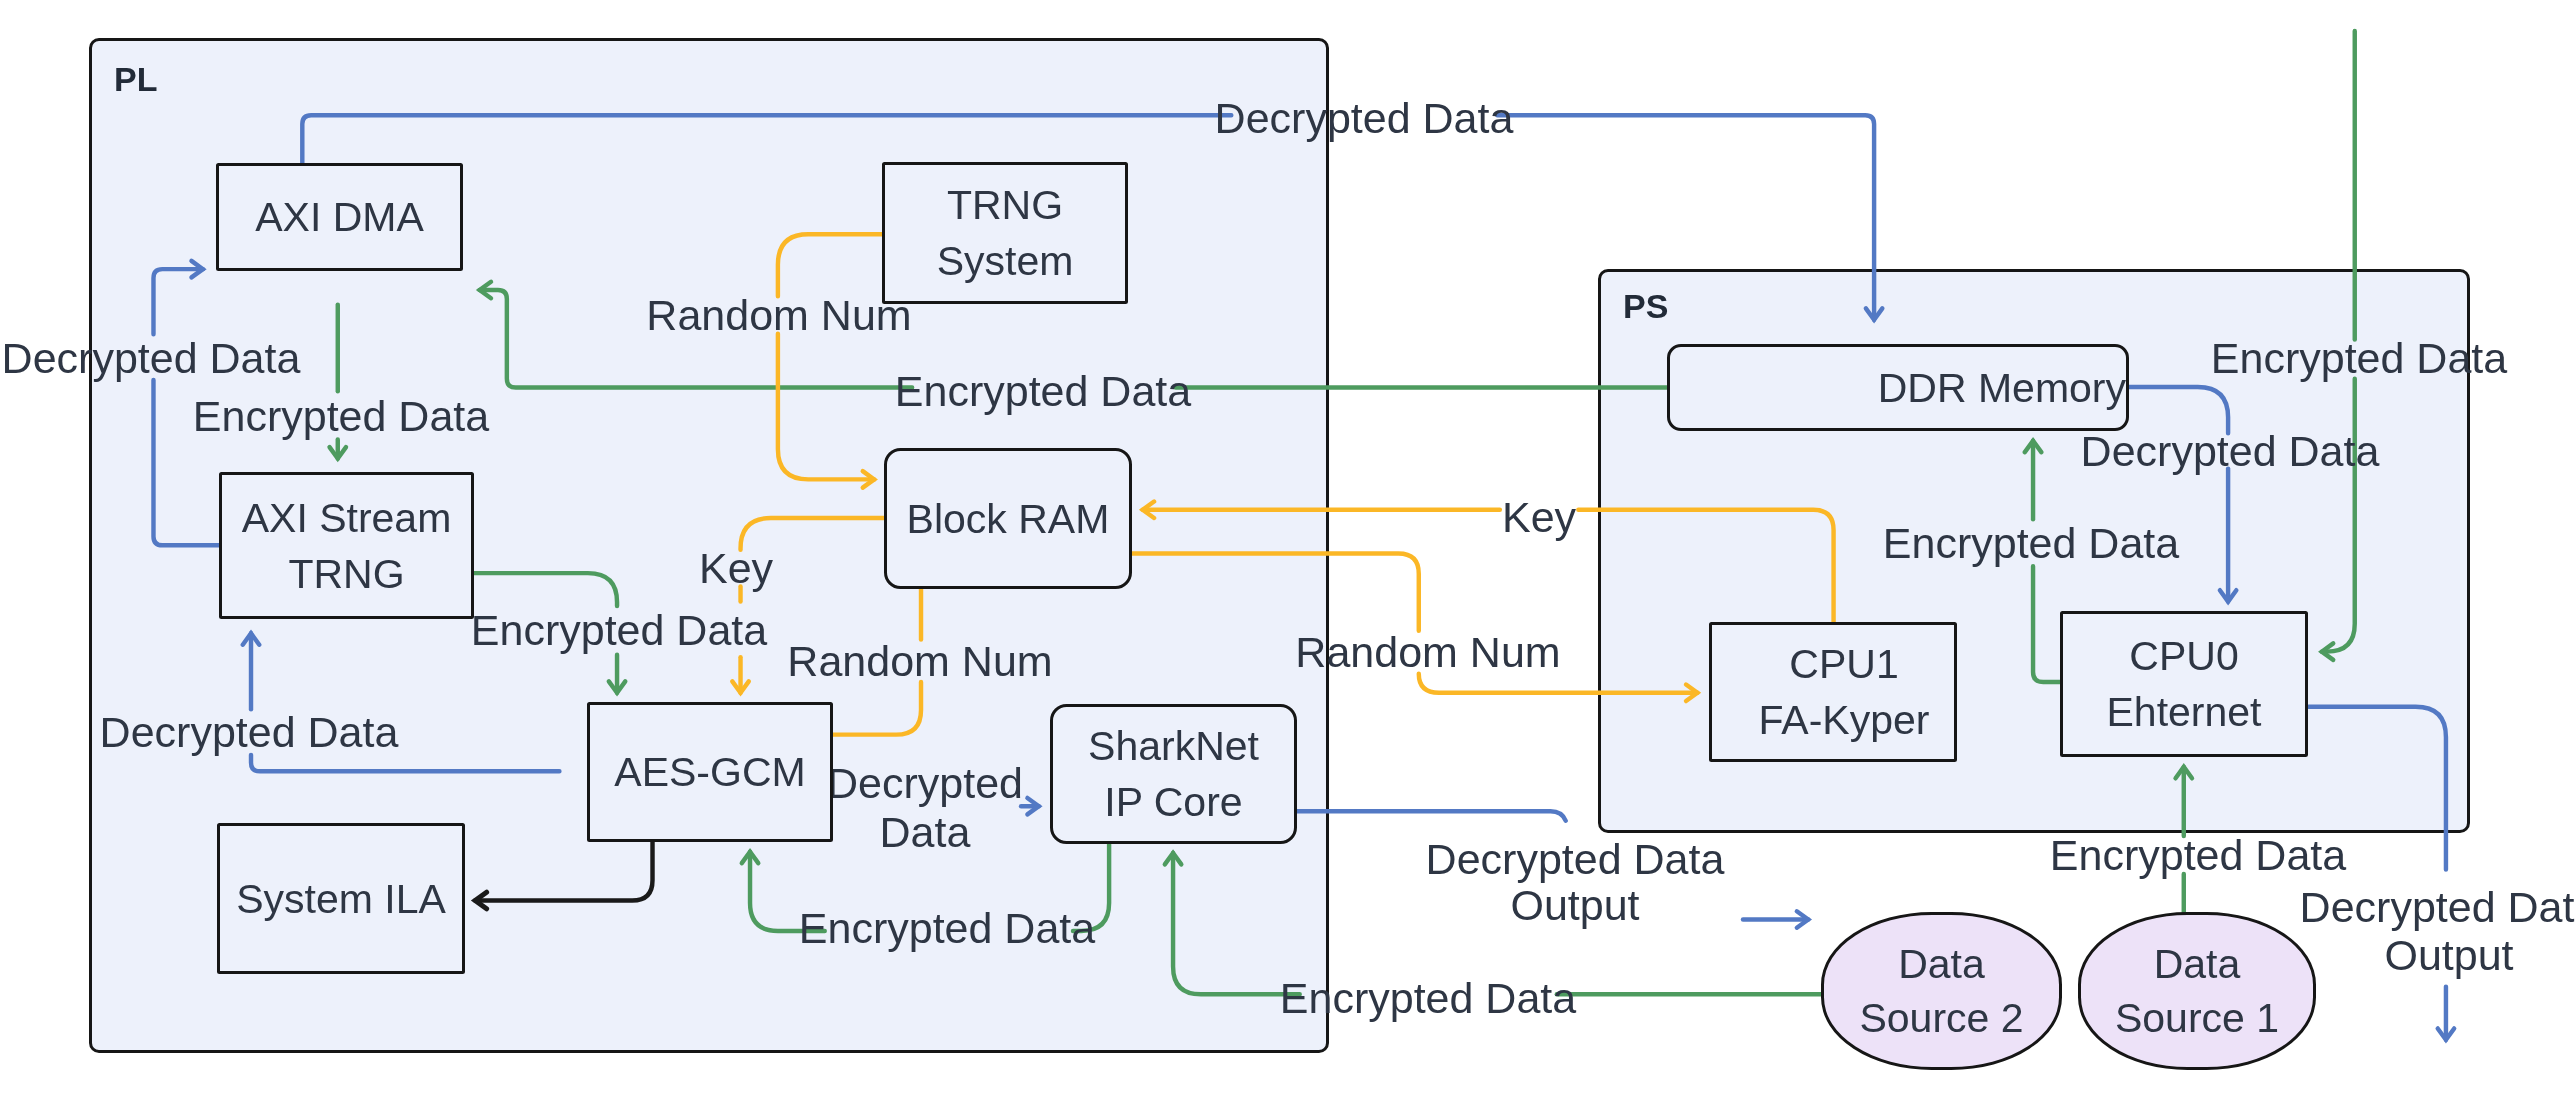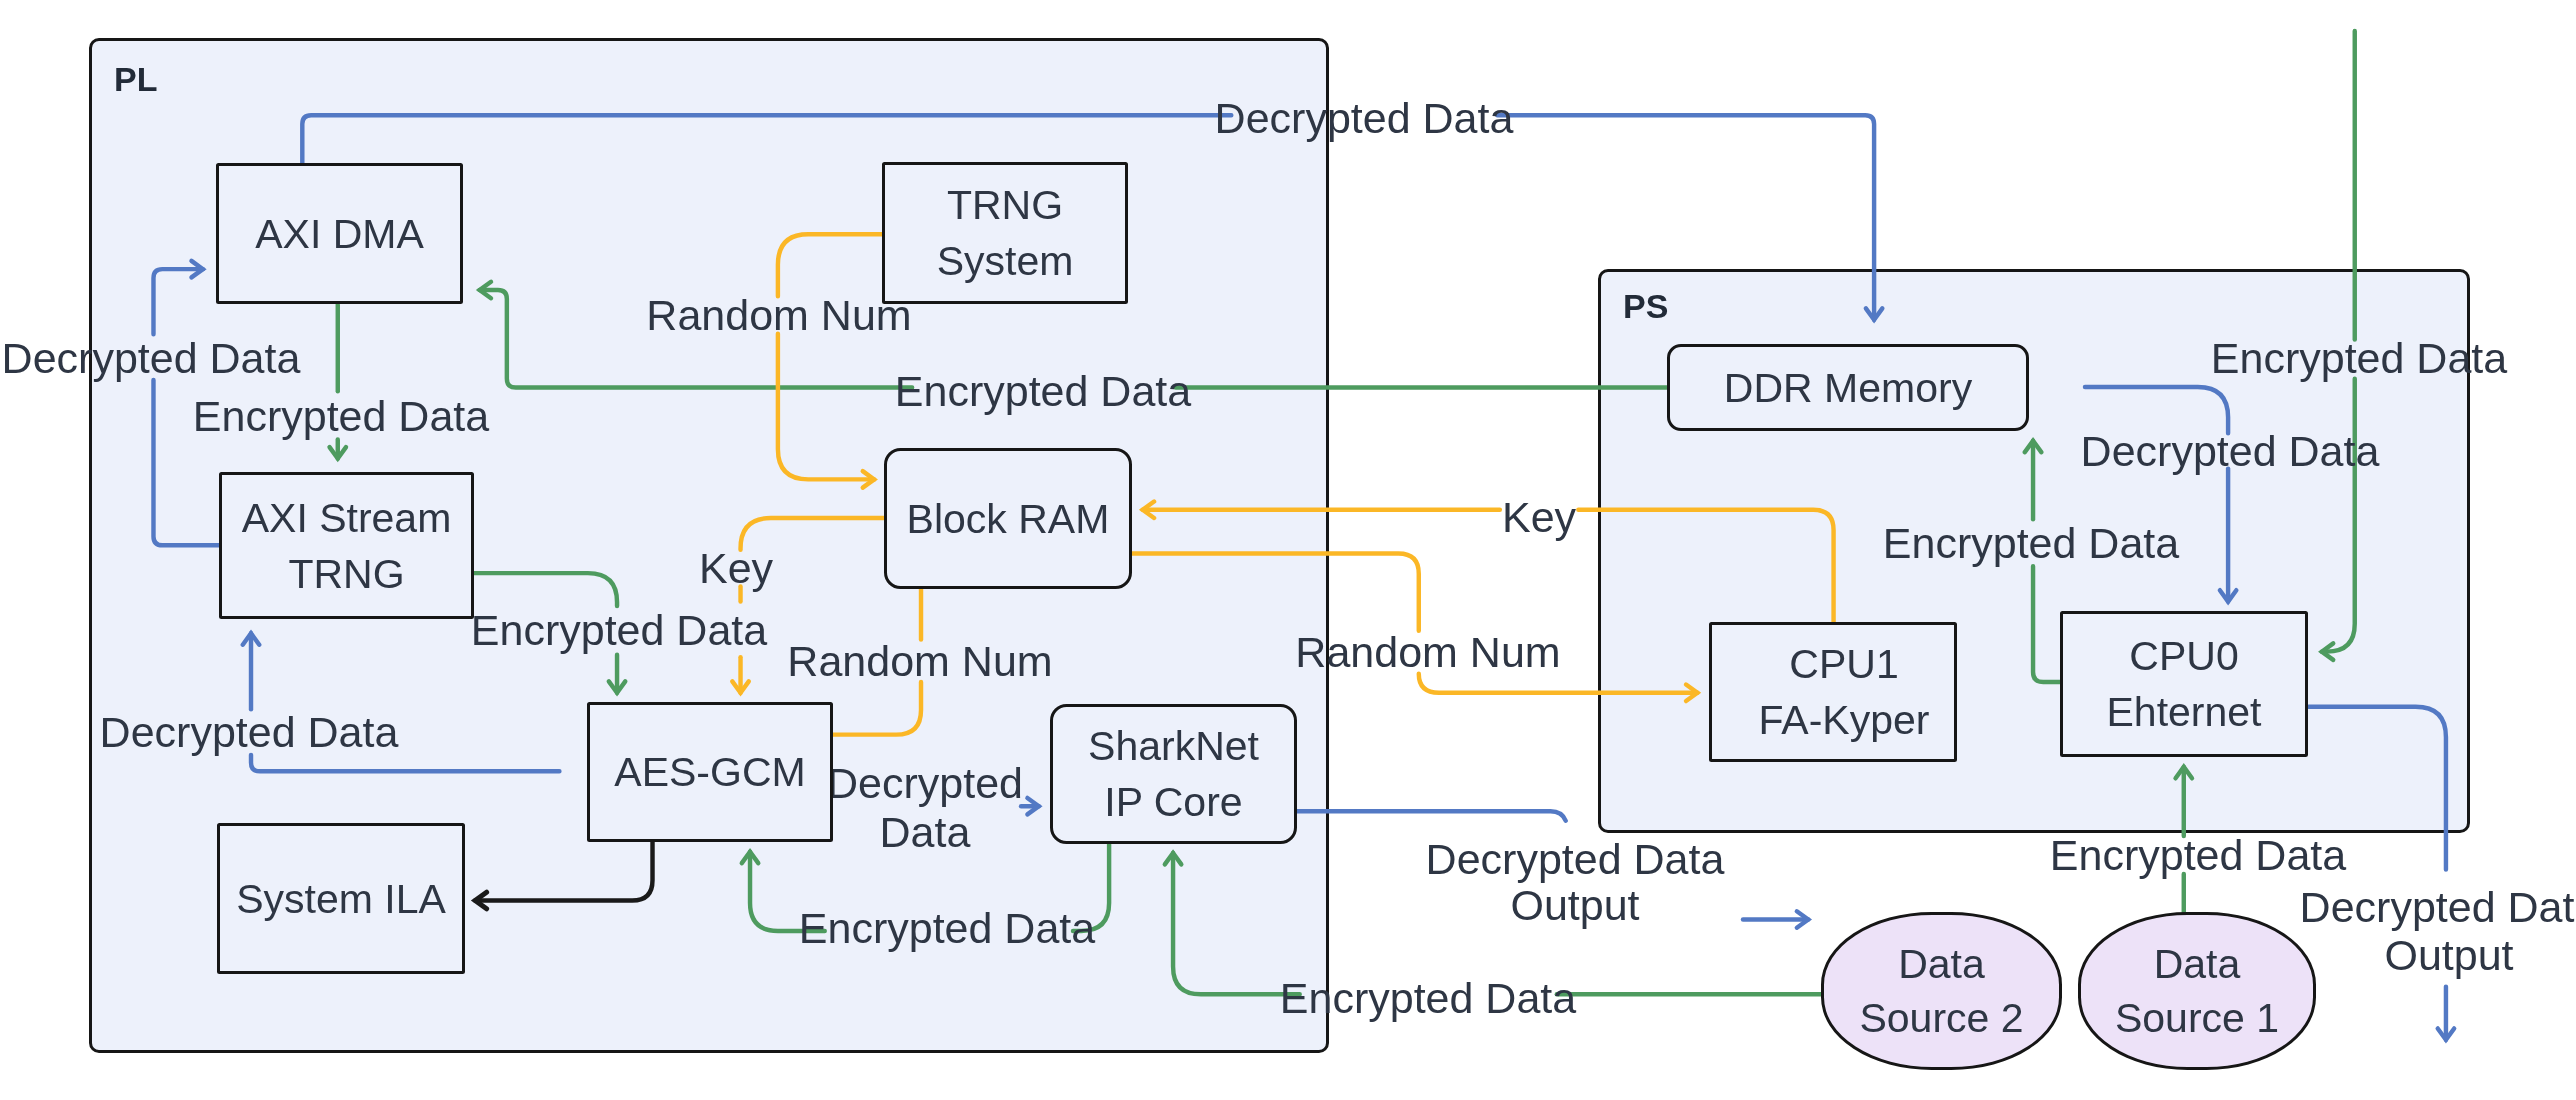--- a/index.html
+++ b/index.html
@@ -159,21 +159,21 @@
   <div class="elabel" style="left:1428px;top:998px;">Encrypted Data</div>
   <div class="elabel" style="left:2031px;top:543px;">Encrypted Data</div>
   <div class="elabel" style="left:2230px;top:451px;">Decrypted Data</div>
   <div class="elabel" style="left:2359px;top:358px;">Encrypted Data</div>
   <div class="elabel" style="left:2198px;top:855px;">Encrypted Data</div>
   <div class="elabel" style="left:2449px;top:931px;line-height:48px;">
     <div>Decrypted Data</div>
     <div>Output</div>
   </div>
 
-  <div class="node" style="left:216px;top:163px;width:247px;height:141px;">
+  <div class="node" style="left:216px;top:163px;width:247px;height:108px;">
     <div>AXI DMA</div>
   </div>
   <div class="node" style="left:882px;top:162px;width:246px;height:142px;">
     <div>TRNG</div>
     <div>System</div>
   </div>
   <div class="node" style="left:219px;top:472px;width:255px;height:147px;">
     <div>AXI Stream</div>
     <div>TRNG</div>
   </div>
@@ -183,21 +183,21 @@
   <div class="node" style="left:587px;top:702px;width:246px;height:140px;">
     <div>AES-GCM</div>
   </div>
   <div class="node" style="left:217px;top:823px;width:248px;height:151px;">
     <div>System ILA</div>
   </div>
   <div class="node rounded" style="left:1050px;top:704px;width:247px;height:140px;">
     <div>SharkNet</div>
     <div>IP Core</div>
   </div>
-  <div class="node rounded" style="left:1667px;top:344px;width:362px;height:87px;border-radius:14px;">
+  <div class="node rounded" style="left:1667px;top:344px;width:462px;height:87px;border-radius:14px;align-items:flex-end;">
     <div>DDR Memory</div>
   </div>
   <div class="node" style="left:1709px;top:622px;width:248px;height:140px;padding-left:22px;">
     <div>CPU1</div>
     <div>FA-Kyper</div>
   </div>
   <div class="node" style="left:2060px;top:611px;width:248px;height:146px;">
     <div>CPU0</div>
     <div>Ehternet</div>
   </div>

